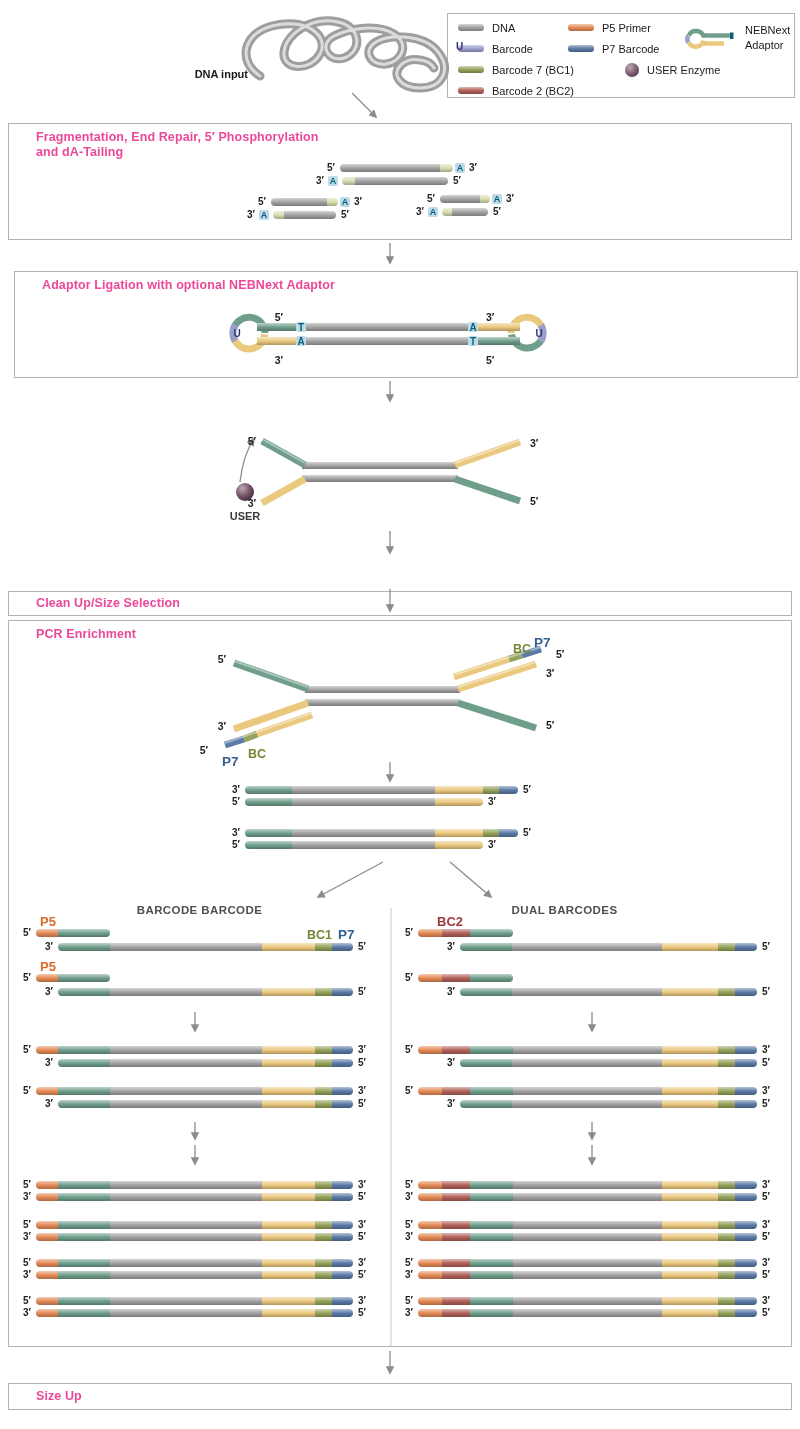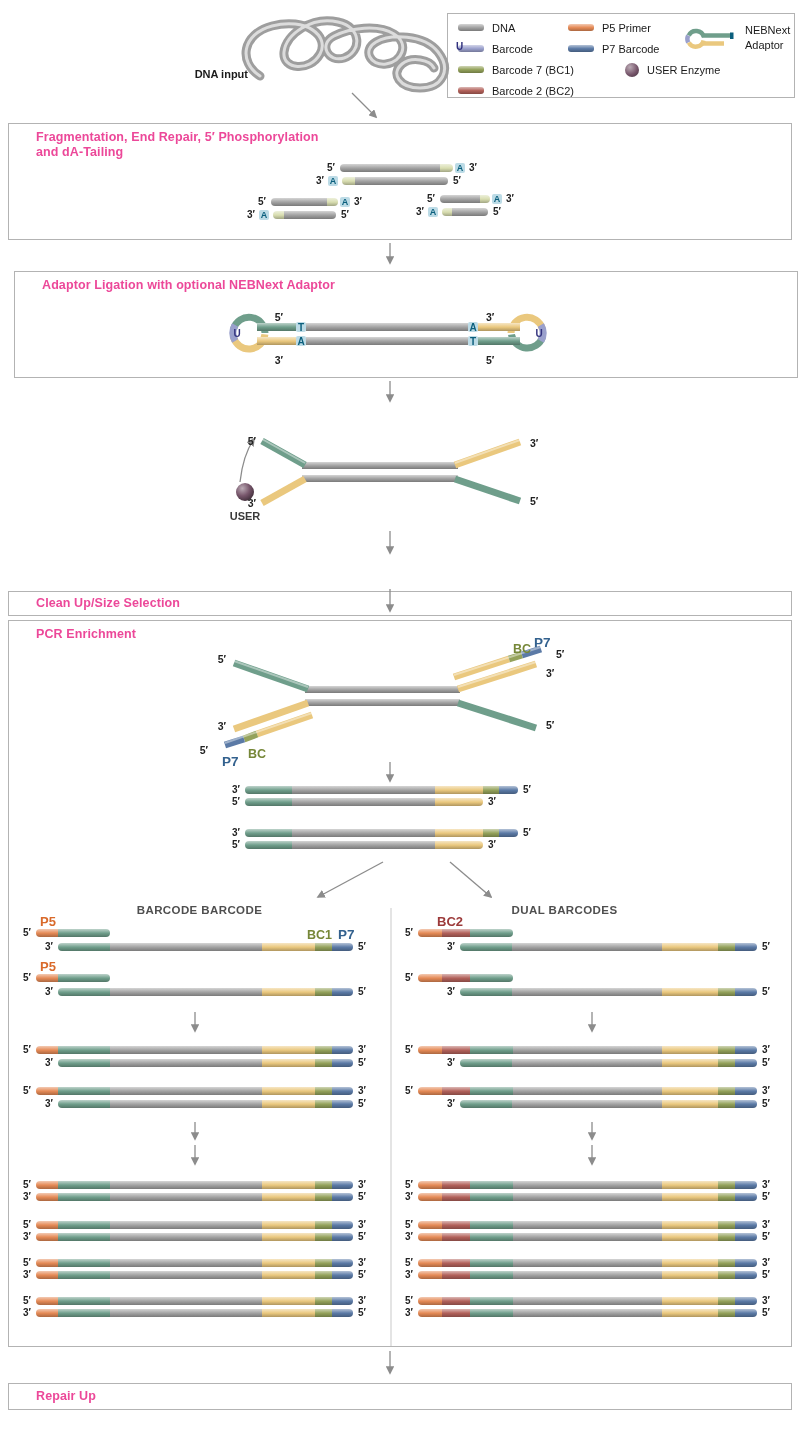--- a/index.html
+++ b/index.html
@@ -61,21 +61,21 @@
 
   <div class="box" style="left:8px;top:561px;width:784px;height:25px;margin-top:30px;">
     <div class="box-title" style="top:4px;">Clean Up/Size Selection</div>
   </div>
 
   <div class="box" style="left:8px;top:620px;width:784px;height:727px;">
     <div class="box-title">PCR Enrichment</div>
   </div>
 
   <div class="box" style="left:8px;top:1383px;width:784px;height:27px;">
-    <div class="box-title" style="top:5px;">Repair Up</div>
+    <div class="box-title" style="top:5px;">Size Up</div>
   </div>
 
   <div class="col-header" style="left:8px;top:904px;width:383px;">BARCODE BARCODE</div>
   <div class="col-header" style="left:391px;top:904px;width:347px;">DUAL BARCODES</div>
 
   <div id="legend">
     <div id="legend-col1" class="lcol">
         <div class="lrow">
           <span class="lswatch" style="background: linear-gradient(rgb(213, 213, 213) 0%, rgb(162, 162, 162) 52%, rgb(122, 122, 122) 100%);"></span>
           <span class="llabel">DNA</span>

